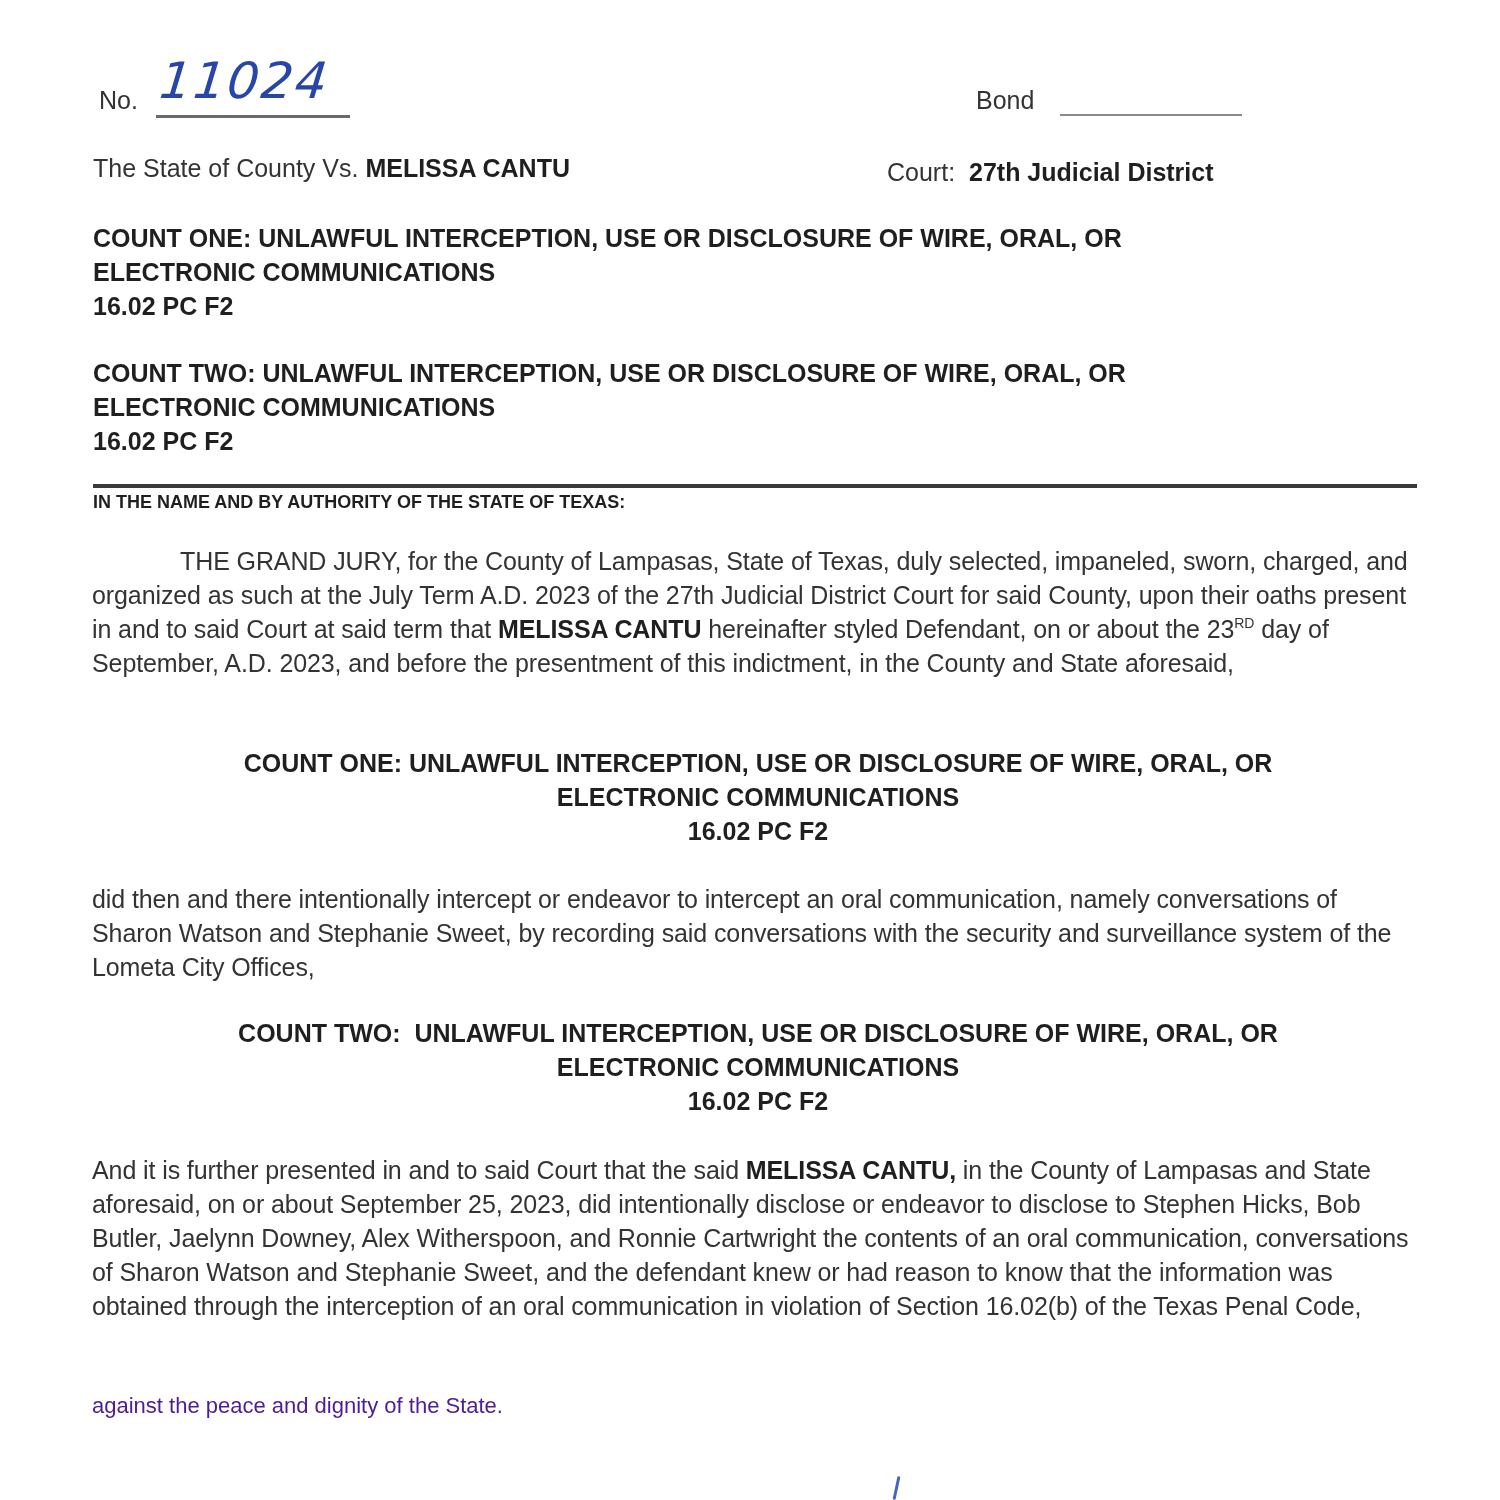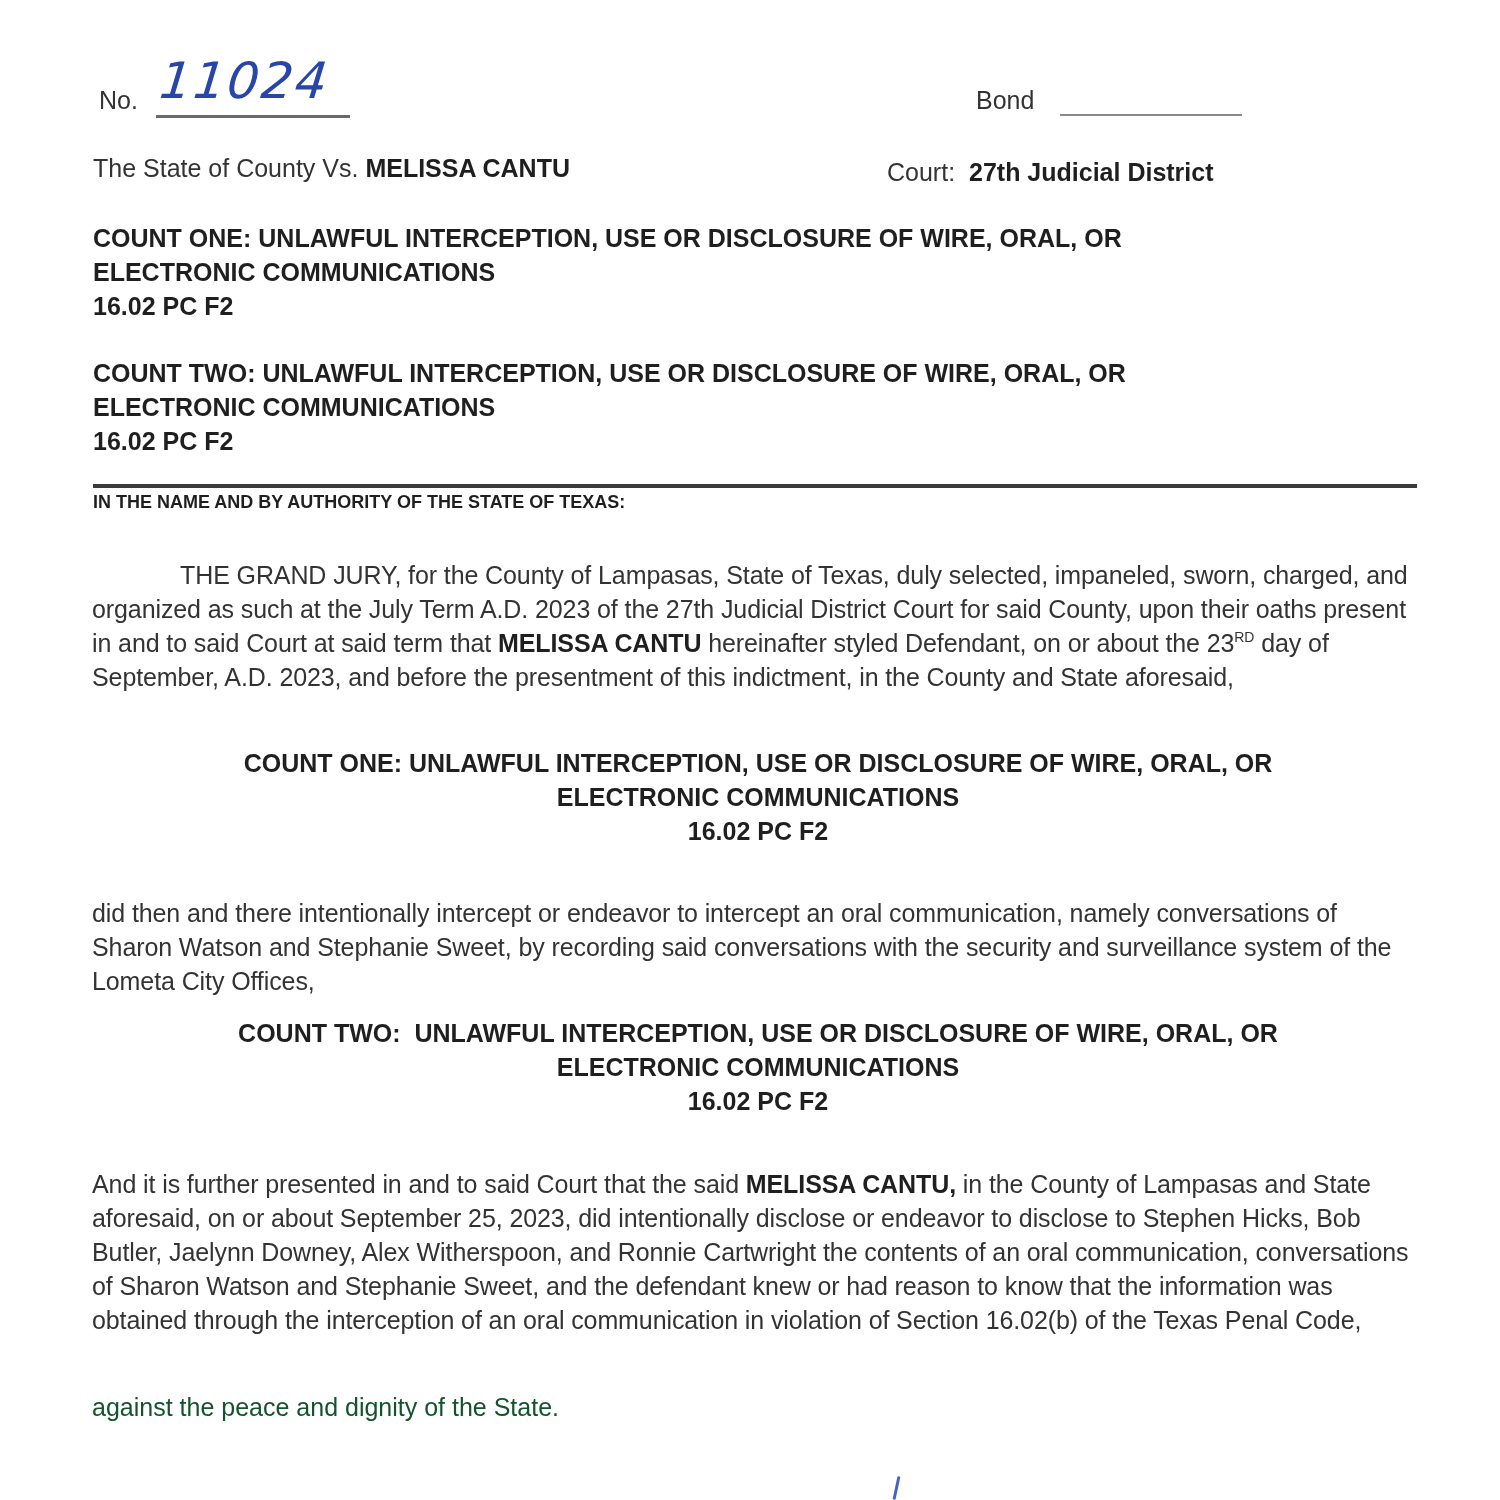--- a/index.html
+++ b/index.html
@@ -7,21 +7,21 @@
       width: 1500px; height: 1500px;
       background: #ffffff;
       overflow: hidden;
     }
     body {
       position: relative;
       font-family: "Liberation Sans", sans-serif;
       color: #2b2b2b;
     }
     .abs { position: absolute; }
-    .txt { font-size: 25px; line-height: 34px; color: #333; letter-spacing: -0.1px; margin-top: 14px; }
+    .txt { font-size: 25px; line-height: 34px; color: #333; letter-spacing: -0.1px; }
     .b { font-weight: bold; color: #1f1f1f; text-align: right; }
 
     
     #no-label { left: 93px; top: 86px; font-size: 25px; color: #333; margin-left: 6px; }
     #no-line { left: 156px; top: 115px; width: 194px; height: 3px; background: #6a6a6a; }
     #no-value {
       left: 160px; top: 52px;
       font-family: "DejaVu Sans", sans-serif;
       font-size: 50px; color: #2845a8;
       font-style: italic; letter-spacing: 2px;
@@ -49,21 +49,21 @@
 
     .count-center {
       left: 93px; width: 1330px; text-align: center;
       font-size: 25px; line-height: 34px; font-weight: bold; color: #1f1f1f;
     }
     #count-center-1 { top: 746px; }
     #count-center-2 { top: 1016px; }
 
     #para-one { left: 92px; top: 882px; width: 1330px; }
     #para-two { left: 92px; top: 1153px; width: 1330px; }
-    #closing { left: 92px; top: 1393px; font-size: 25px; color: #14532d; }
+    #closing { left: 92px; top: 1393px; font-size: 22px; color: #4c1d95; }
 
     #ink-mark {
       left: 895px; top: 1476px; width: 3px; height: 24px;
       background: #4566c0; transform: rotate(12deg); border-radius: 2px;
     }
   </style>
 </head>
 <body>
 
 <span id="no-label" class="abs">No.</span>

